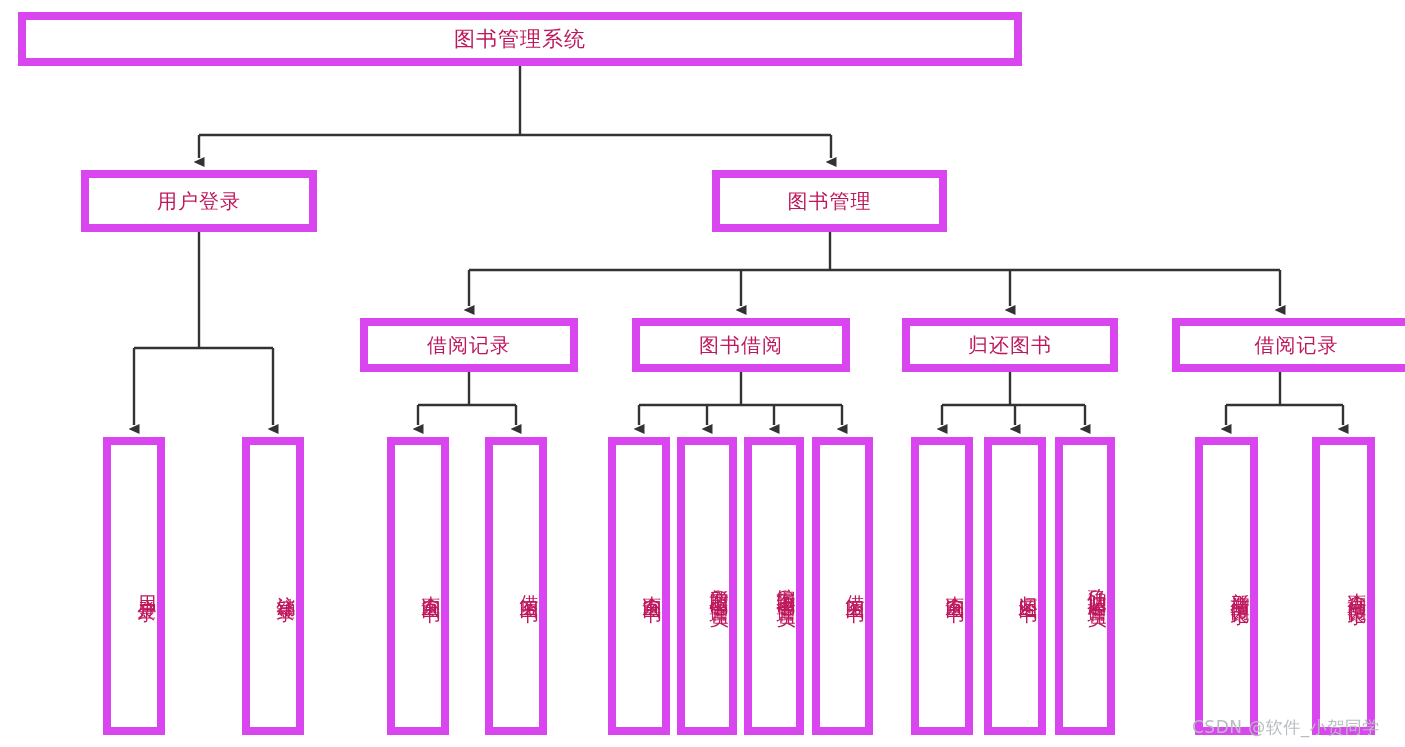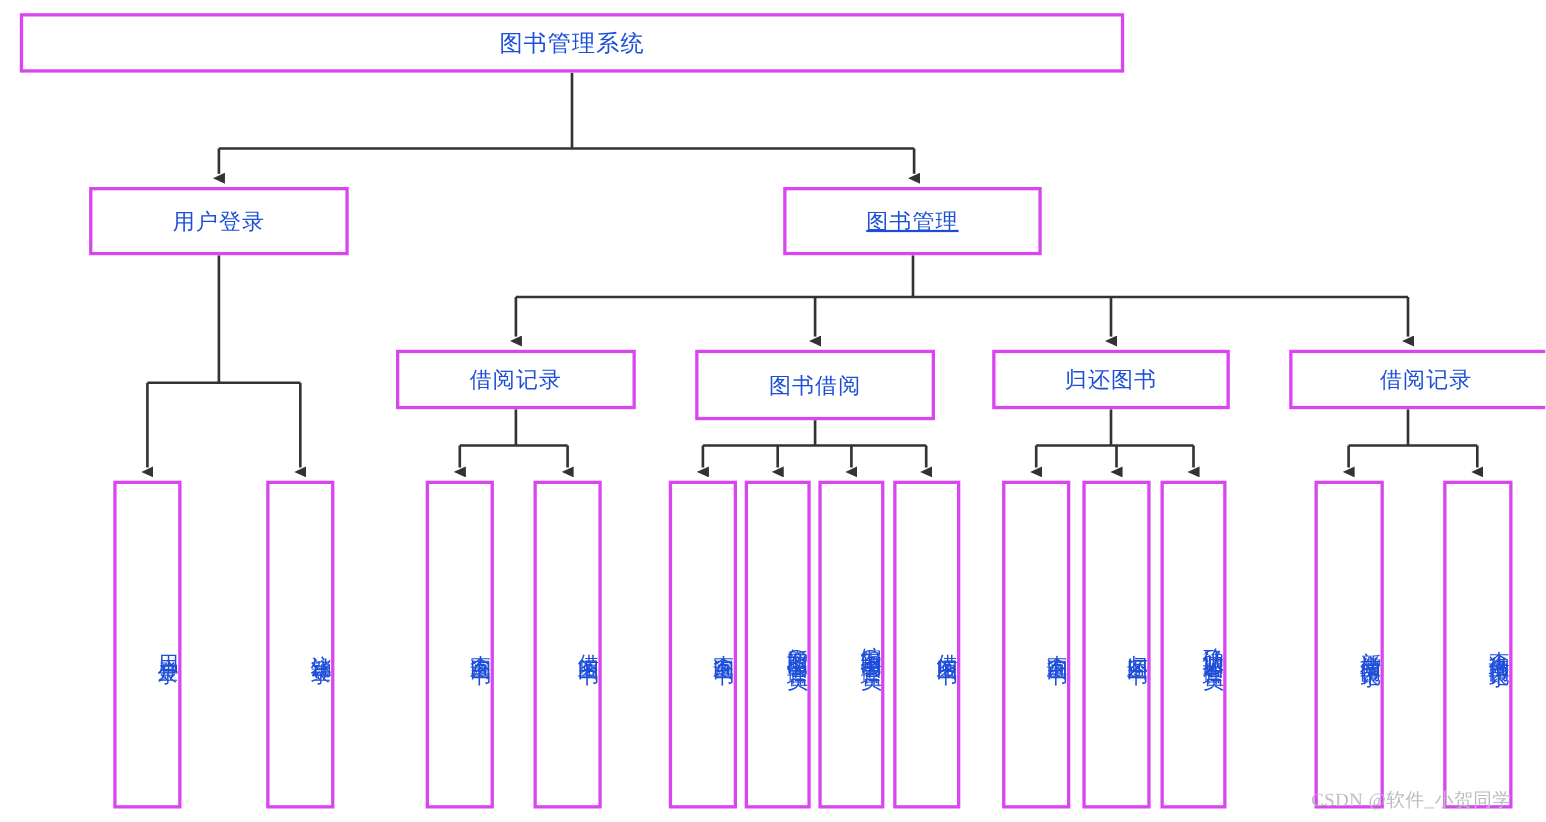--- a/index.html
+++ b/index.html
@@ -23,25 +23,25 @@
     left: 0;
     top: 0;
     width: 1405px;
     height: 747px;
     pointer-events: none;
   }
   .node {
     position: absolute;
     box-sizing: border-box;
     background: #ffffff;
-    border: 3px solid #d946ef;
+    border: 8px solid #d946ef;
     display: flex;
     align-items: center;
     justify-content: center;
-    color: #1d4ed8;
+    color: #be185d;
   }
   .node.root {
     font-size: 21px;
     letter-spacing: 1px;
   }
   .node.level2 {
     font-size: 20px;
     letter-spacing: 1px;
   }
   .node.leaf {
@@ -128,28 +128,28 @@
     </g>
   </svg>
 
   <div class="node root" id="node-root" style="left: 18px; top: 12px; width: 1004px; height: 54px;">
     <span class="node-label">图书管理系统</span>
   </div>
 
   <div class="node level2" id="node-user-login" style="left: 81px; top: 170px; width: 236px; height: 62px;">
     <span class="node-label">用户登录</span>
   </div>
-  <div class="node level2" id="node-book-manage" style="left: 712px; top: 170px; width: 235px; height: 62px; text-decoration: underline;">
+  <div class="node level2" id="node-book-manage" style="left: 712px; top: 170px; width: 235px; height: 62px;">
     <span class="node-label">图书管理</span>
   </div>
 
   <div class="node level2" id="node-new-book-rec" style="left: 360px; top: 318px; width: 218px; height: 54px;">
     <span class="node-label">借阅记录</span>
   </div>
-  <div class="node level2" id="node-book-borrow" style="left: 632px; top: 318px; width: 218px; height: 64px;">
+  <div class="node level2" id="node-book-borrow" style="left: 632px; top: 318px; width: 218px; height: 54px;">
     <span class="node-label">图书借阅</span>
   </div>
   <div class="node level2" id="node-current-loan" style="left: 902px; top: 318px; width: 216px; height: 54px;">
     <span class="node-label">归还图书</span>
   </div>
   <div class="node level2" id="node-loan-record" style="left: 1172px; top: 318px; width: 249px; height: 54px;">
     <span class="node-label">借阅记录</span>
   </div>
 
   <div class="node leaf" id="leaf-0" style="left: 103px; top: 437px; width: 62px; height: 298px;">
@@ -185,15 +185,15 @@
   <div class="node leaf" id="leaf-10" style="left: 1055px; top: 437px; width: 60px; height: 298px;">
     <span class="node-label">确认归还（管理员）</span>
   </div>
   <div class="node leaf" id="leaf-11" style="left: 1195px; top: 437px; width: 63px; height: 298px;">
     <span class="node-label">新增借阅记录</span>
   </div>
   <div class="node leaf" id="leaf-12" style="left: 1312px; top: 437px; width: 63px; height: 298px;">
     <span class="node-label">查询借阅记录</span>
   </div>
 
-  <div class="watermark" id="watermark" style="left: 1192px; top: 716px; font-family: Liberation Serif, serif;">CSDN @软件_小贺同学</div>
+  <div class="watermark" id="watermark" style="left: 1192px; top: 716px;">CSDN @软件_小贺同学</div>
 
 </div>
 
 </body></html>

